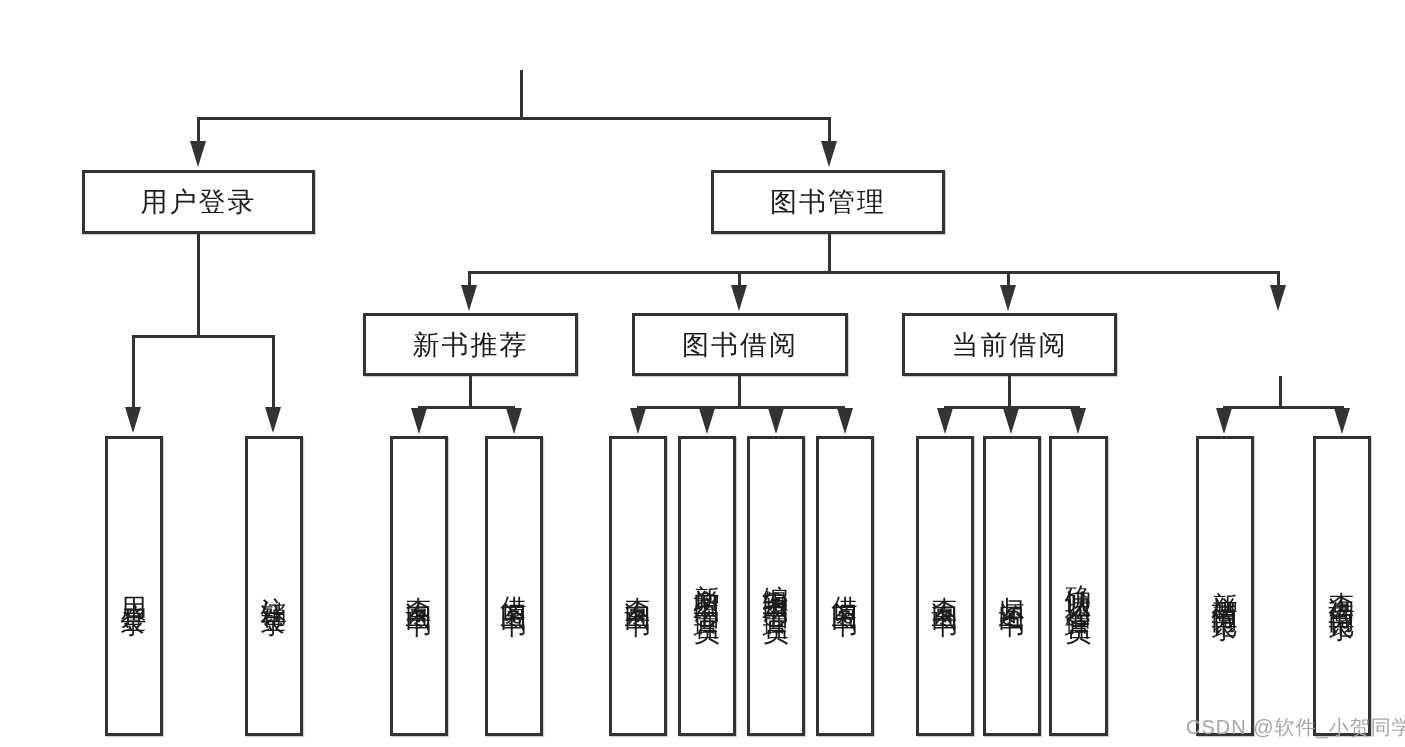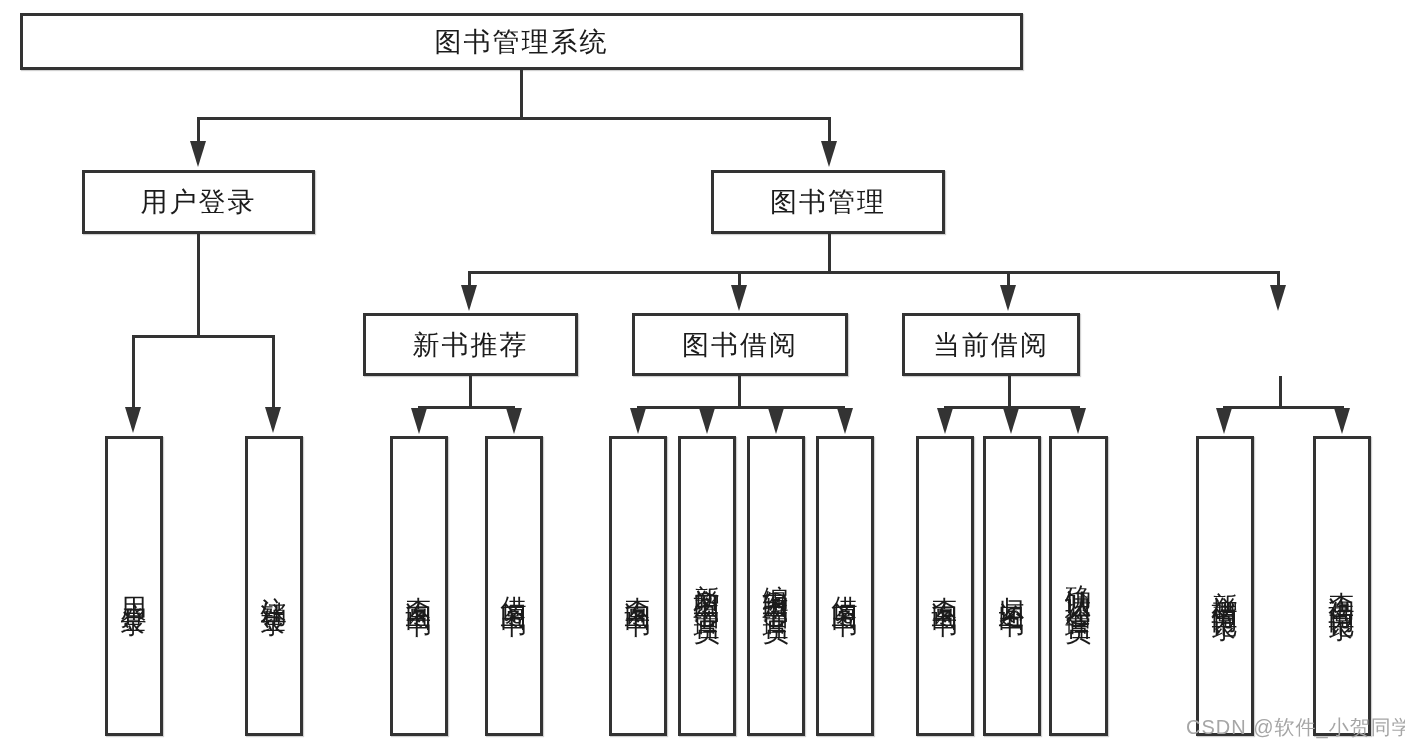--- a/index.html
+++ b/index.html
@@ -53,23 +53,20 @@
     color: #a6a6a6;
     letter-spacing: 1px;
     white-space: nowrap;
   }
 </style>
 </head>
 <body>
 
 <div id="canvas">
 
-  <div class="box" style="left:20px; top:13px; width:1003px; height:57px;">
-    <span class="hlabel">图书管理系统</span>
-  </div>
 
   <div class="vline" style="left:520px; top:70px; height:48px;"></div>
   <div class="hline" style="left:197px; top:117px; width:634px;"></div>
   <div class="vline" style="left:197px; top:117px; height:28px;"></div>
   <div class="ahead" style="left:190px; top:141px;"></div>
   <div class="vline" style="left:828px; top:117px; height:28px;"></div>
   <div class="ahead" style="left:821px; top:141px;"></div>
 
   <div class="box" style="left:82px; top:170px; width:233px; height:64px;">
     <span class="hlabel">用户登录</span>
@@ -96,21 +93,21 @@
   <div class="ahead" style="left:1000px; top:285px;"></div>
   <div class="vline" style="left:1277px; top:271px; height:16px;"></div>
   <div class="ahead" style="left:1270px; top:285px;"></div>
 
   <div class="box" style="left:363px; top:313px; width:215px; height:63px;">
     <span class="hlabel">新书推荐</span>
   </div>
   <div class="box" style="left:632px; top:313px; width:216px; height:63px;">
     <span class="hlabel">图书借阅</span>
   </div>
-  <div class="box" style="left:902px; top:313px; width:178px; height:63px;">
+  <div class="box" style="left:902px; top:313px; width:215px; height:63px;">
     <span class="hlabel">当前借阅</span>
   </div>
 
   <div class="vline" style="left:469px; top:376px; height:33px;"></div>
   <div class="hline" style="left:418px; top:406px; width:97px;"></div>
   <div class="ahead" style="left:411px; top:408px;"></div>
   <div class="ahead" style="left:506px; top:408px;"></div>
 
   <div class="vline" style="left:738px; top:376px; height:33px;"></div>
   <div class="hline" style="left:637px; top:406px; width:208px;"></div>

